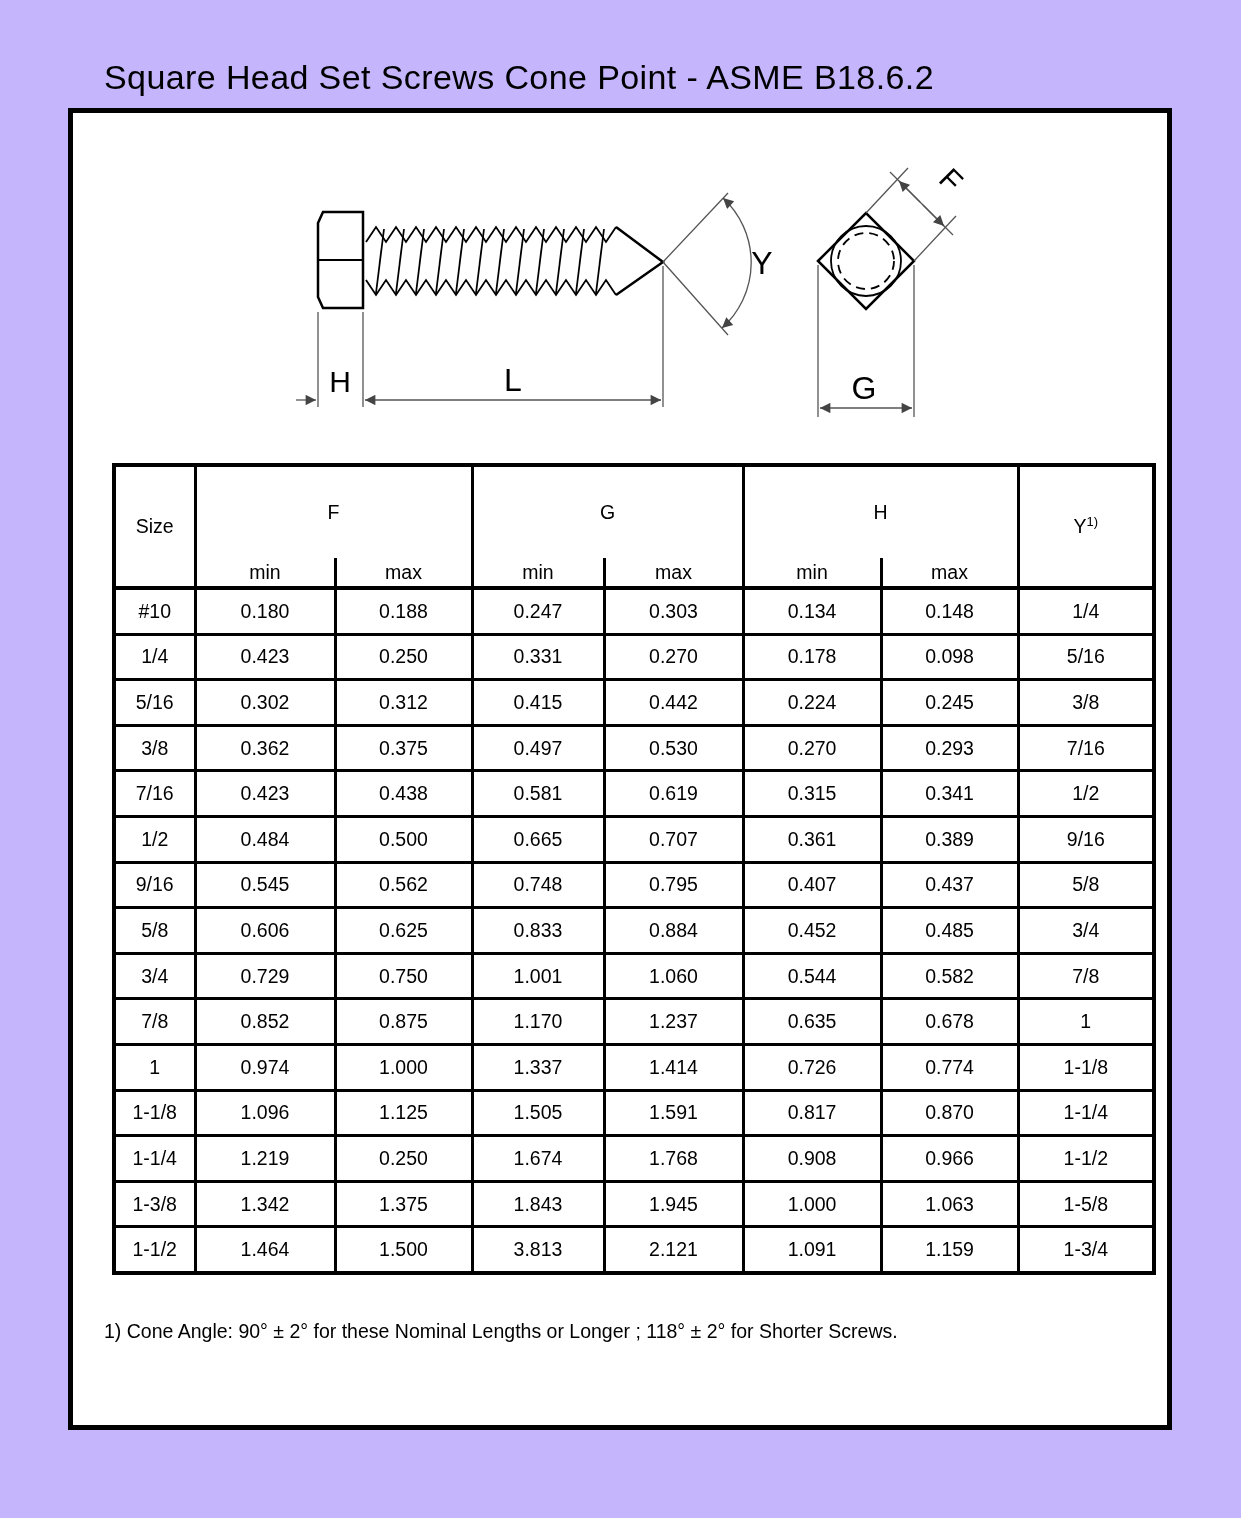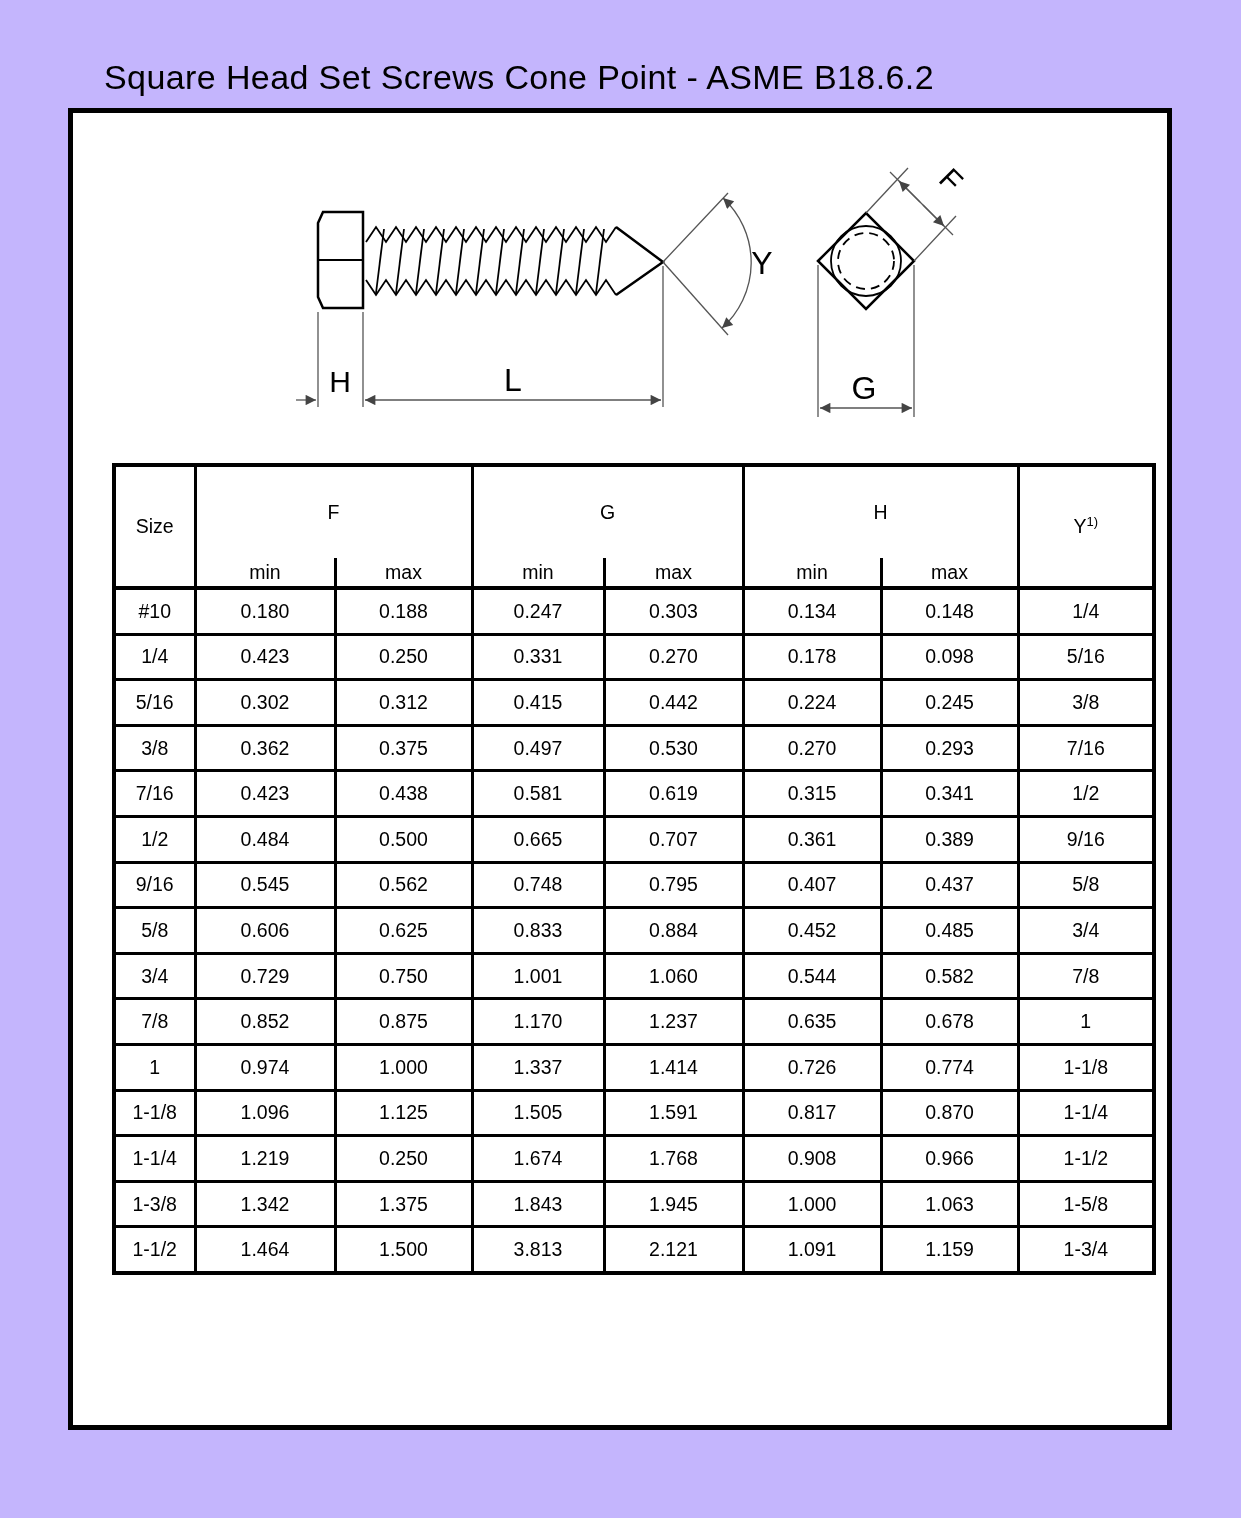--- a/index.html
+++ b/index.html
@@ -296,14 +296,15 @@
           <td>1.500</td>
           <td>3.813</td>
           <td>2.121</td>
           <td>1.091</td>
           <td>1.159</td>
           <td>1-3/4</td>
         </tr>
       </tbody>
   </table>
 
+  <div class="footnote">1) Cone Angle: 90° ± 2° for these Nominal Lengths or Longer ; 118° ± 2° for Shorter Screws.</div>
 
 </div>
 
 </body></html>

